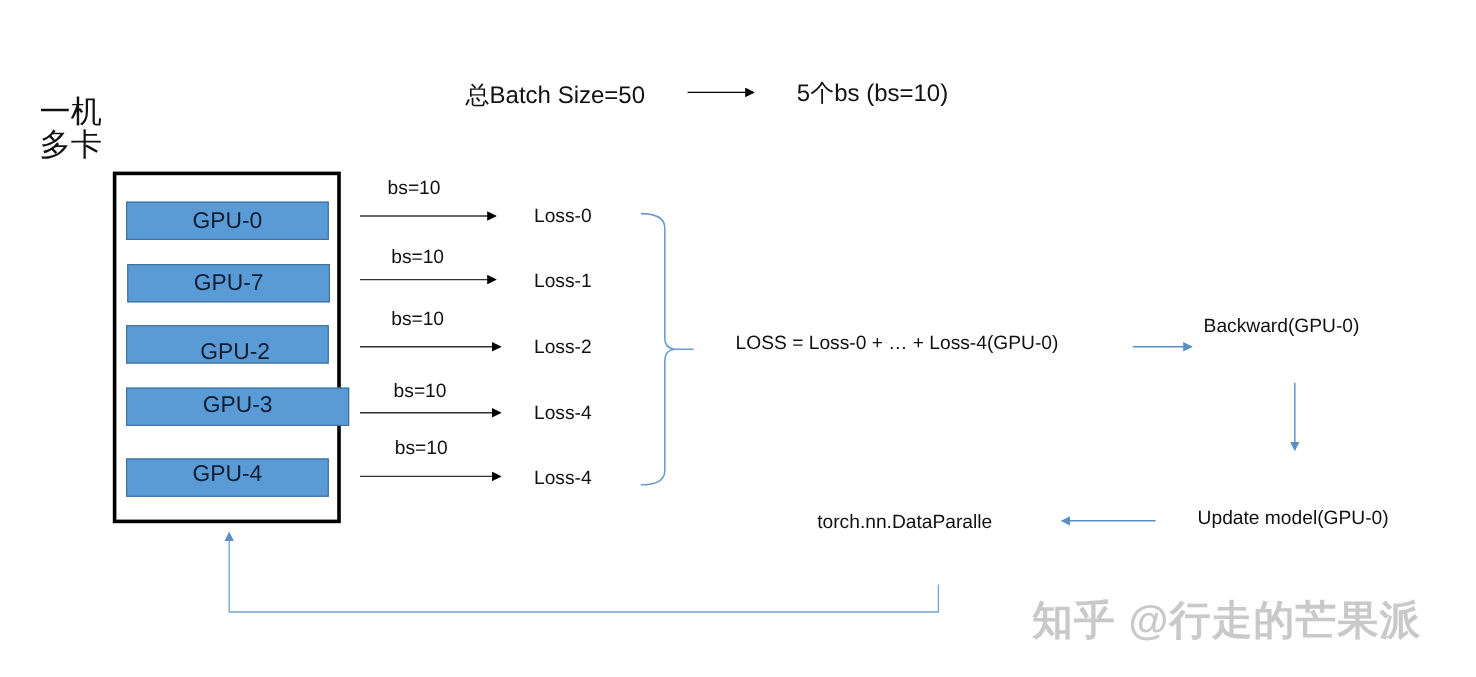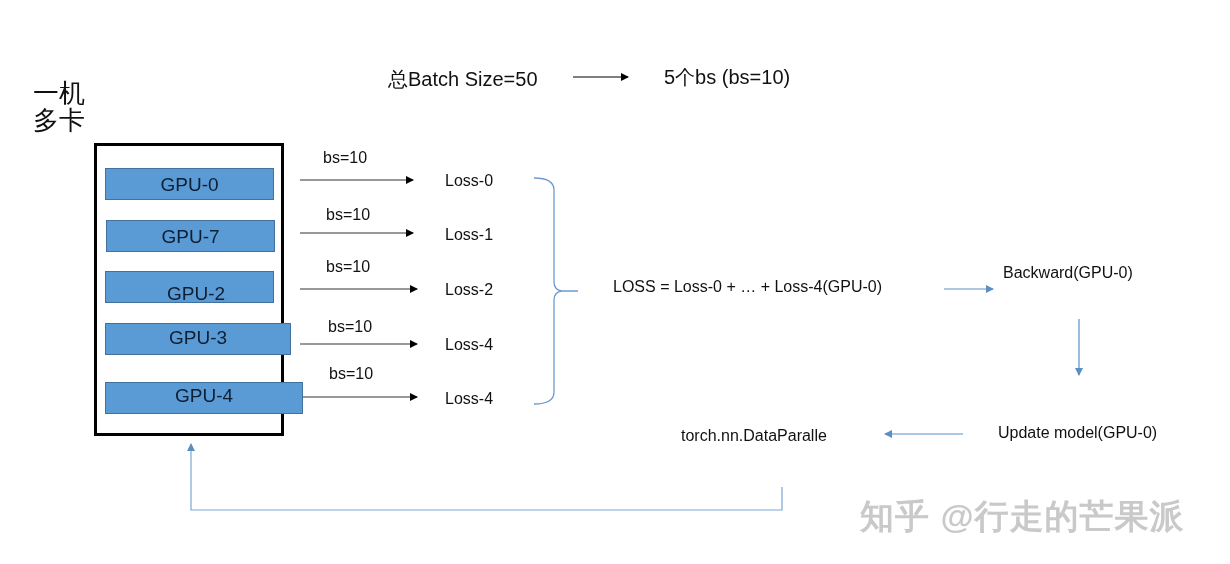--- a/index.html
+++ b/index.html
@@ -50,21 +50,21 @@
 </div>
 
 <div class="abs t20" style="left:388px;top:66px;">总Batch Size=50</div>
 <div class="abs t20" style="left:664px;top:64px;">5个bs (bs=10)</div>
 
 <div class="machine"></div>
 <div class="gpu" style="left:105px;top:168px;width:169px;">GPU-0</div>
 <div class="gpu" style="left:106px;top:220px;width:169px;">GPU-7</div>
 <div class="gpu" style="left:105px;top:271px;width:169px;line-height:44px;padding-left:13px;">GPU-2</div>
 <div class="gpu" style="left:105px;top:323px;width:186px;line-height:28px;">GPU-3</div>
-<div class="gpu" style="left:105px;top:382px;width:198px;line-height:26px;">GPU-4</div>
+<div class="gpu" style="left:105px;top:382px;width:169px;line-height:26px;">GPU-4</div>
 
 <div class="abs t19" style="left:323px;top:149px;">bs=10</div>
 <div class="abs t19" style="left:326px;top:206px;">bs=10</div>
 <div class="abs t19" style="left:326px;top:258px;">bs=10</div>
 <div class="abs t19" style="left:328px;top:318px;">bs=10</div>
 <div class="abs t19" style="left:329px;top:365px;">bs=10</div>
 
 <div class="abs t19" style="left:445px;top:172px;">Loss-0</div>
 <div class="abs t19" style="left:445px;top:226px;">Loss-1</div>
 <div class="abs t19" style="left:445px;top:281px;text-align:right;">Loss-2</div>

